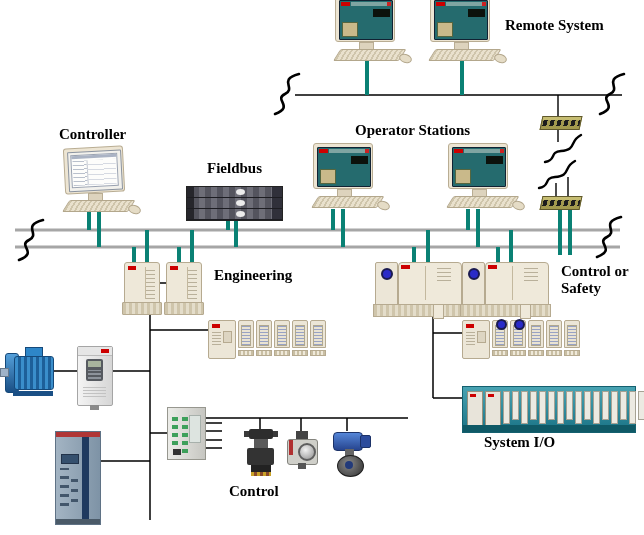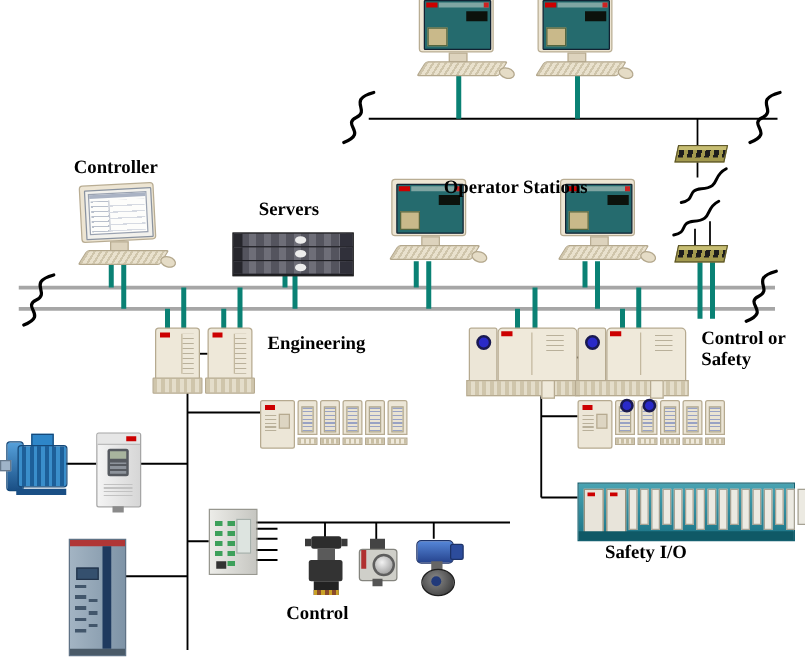--- a/index.html
+++ b/index.html
@@ -243,27 +243,28 @@
     <line x1="203" y1="423" x2="222" y2="423" stroke="#000" stroke-width="1.5"></line>
     <line x1="203" y1="431" x2="222" y2="431" stroke="#000" stroke-width="1.5"></line>
     <line x1="203" y1="440" x2="222" y2="440" stroke="#000" stroke-width="1.5"></line>
     <line x1="203" y1="448" x2="222" y2="448" stroke="#000" stroke-width="1.5"></line>
 
     <line x1="433" y1="315" x2="433" y2="398" stroke="#000" stroke-width="1.5"></line>
     <line x1="433" y1="333" x2="462" y2="333" stroke="#000" stroke-width="1.5"></line>
     <line x1="433" y1="398" x2="462" y2="398" stroke="#000" stroke-width="1.5"></line>
   </svg>
 
+  <div class="dlabel" style="left:505px;top:17px;">Remote System</div>
   <div class="dlabel" style="left:59px;top:126px;">Controller</div>
-  <div class="dlabel" style="left:207px;top:160px;">Servers</div>
-  <div class="dlabel" style="left:355px;top:122px;margin-top:20px;">Operator Stations</div>
+  <div class="dlabel" style="left:207px;top:160px;">Fieldbus</div>
+  <div class="dlabel" style="left:355px;top:122px;">Operator Stations</div>
   <div class="dlabel" style="left:214px;top:267px;">Engineering</div>
   <div class="dlabel wrap" style="left:537px;top:263px;width:92px;">Control or Safety</div>
   <div class="dlabel" style="left:229px;top:483px;">Control</div>
-  <div class="dlabel" style="left:484px;top:434px;">Safety I/O</div>
+  <div class="dlabel" style="left:484px;top:434px;">System I/O</div>
 
   <div class="workstation" style="left:327px;top:-4px;">
     <div class="monitor">
       <div class="screen screen-op">
           <div class="s-logo"></div>
           <div class="s-bar"></div>
           <div class="s-dot"></div>
           <div class="s-win1"></div>
           <div class="s-win2"></div>
         </div>

